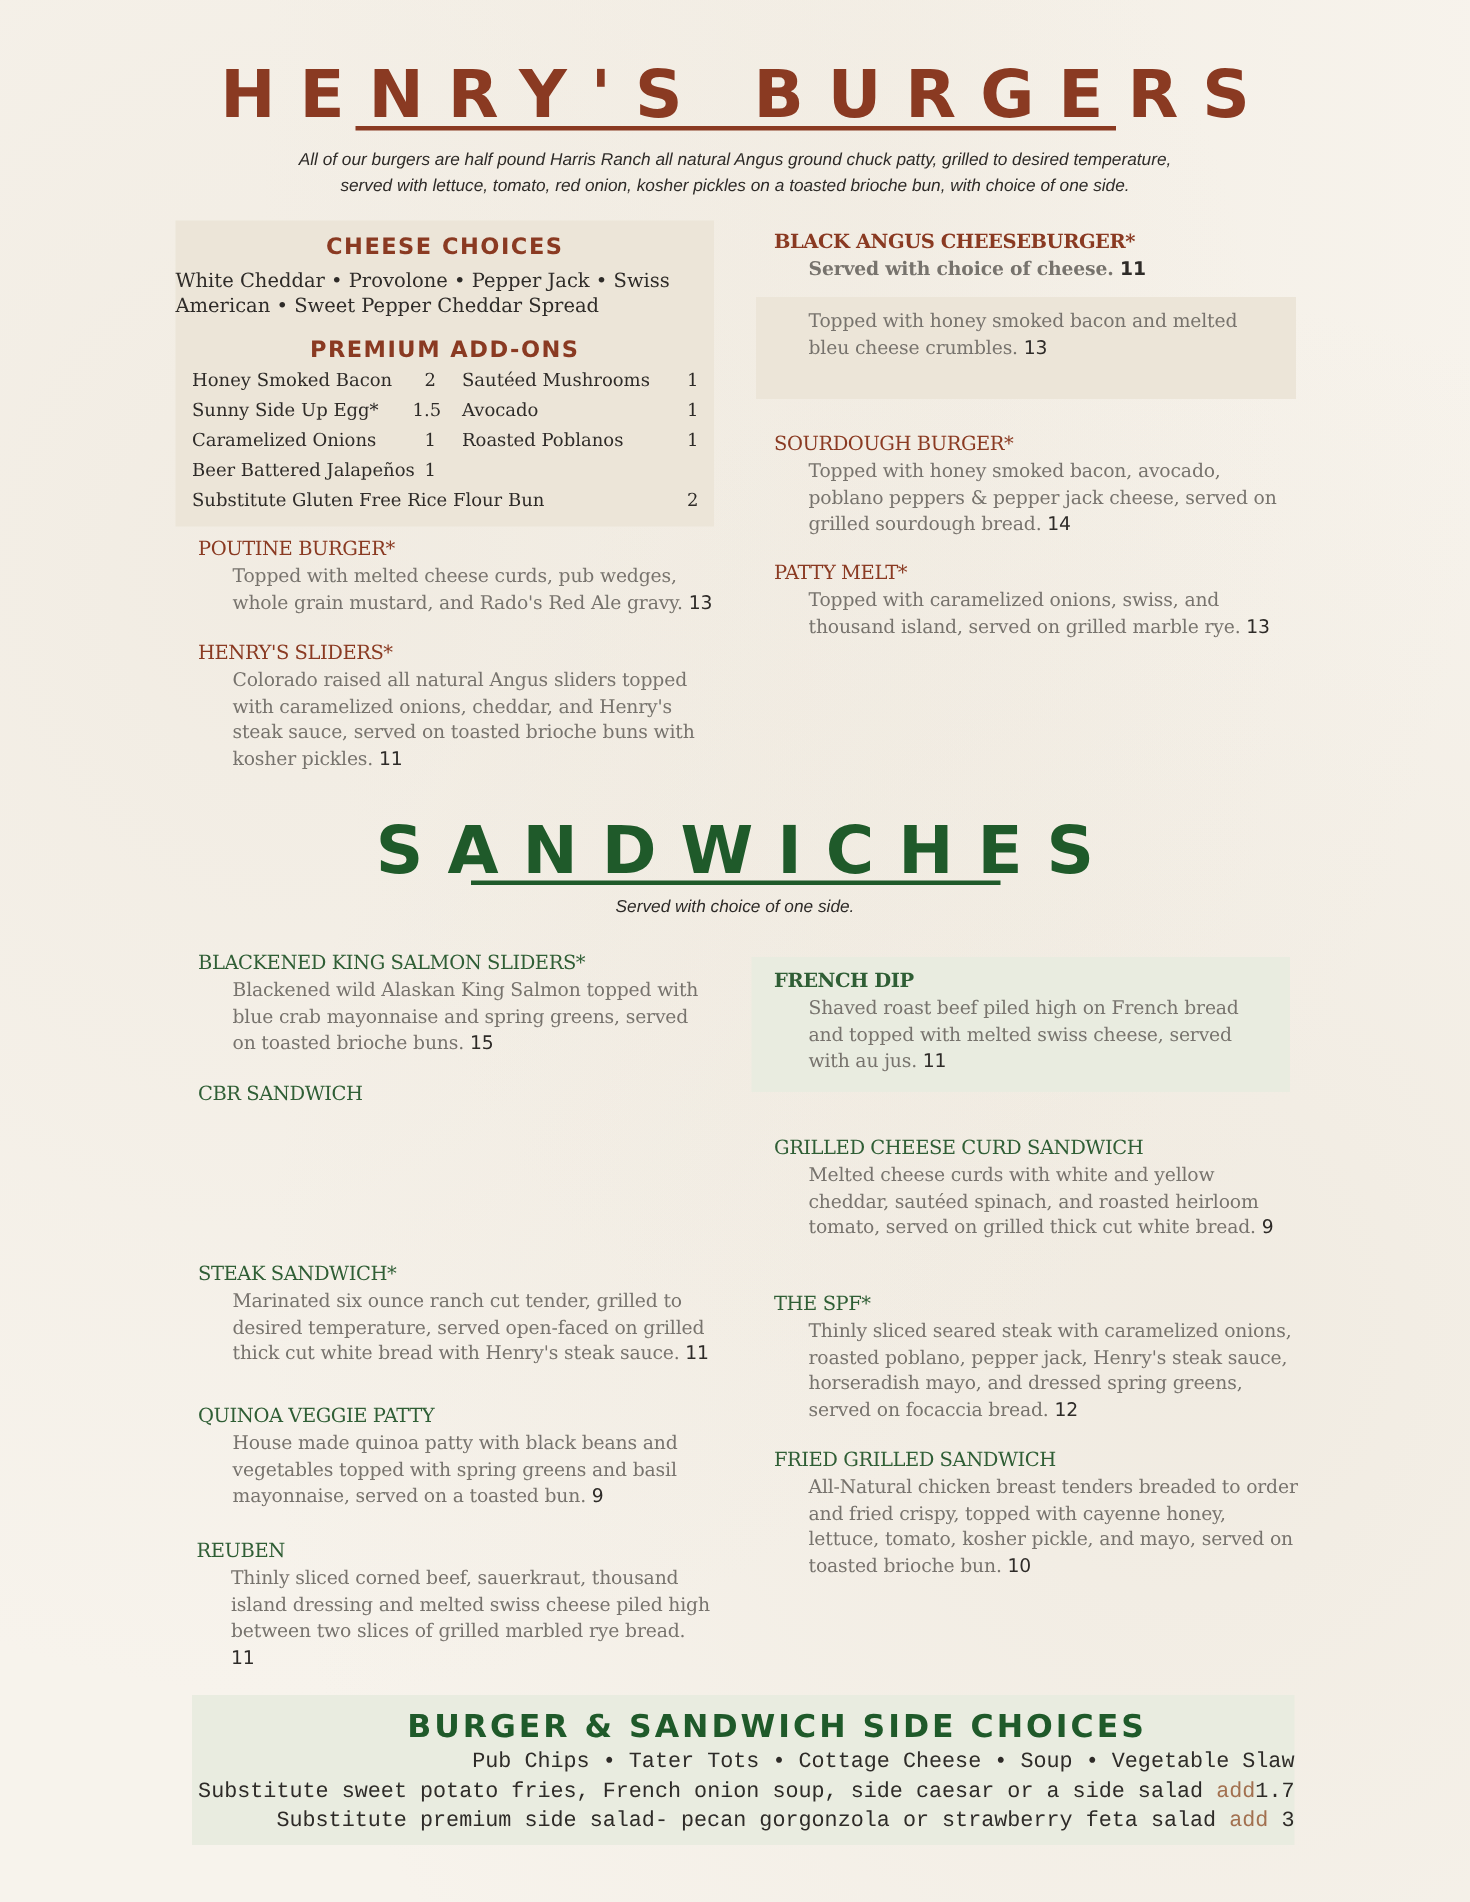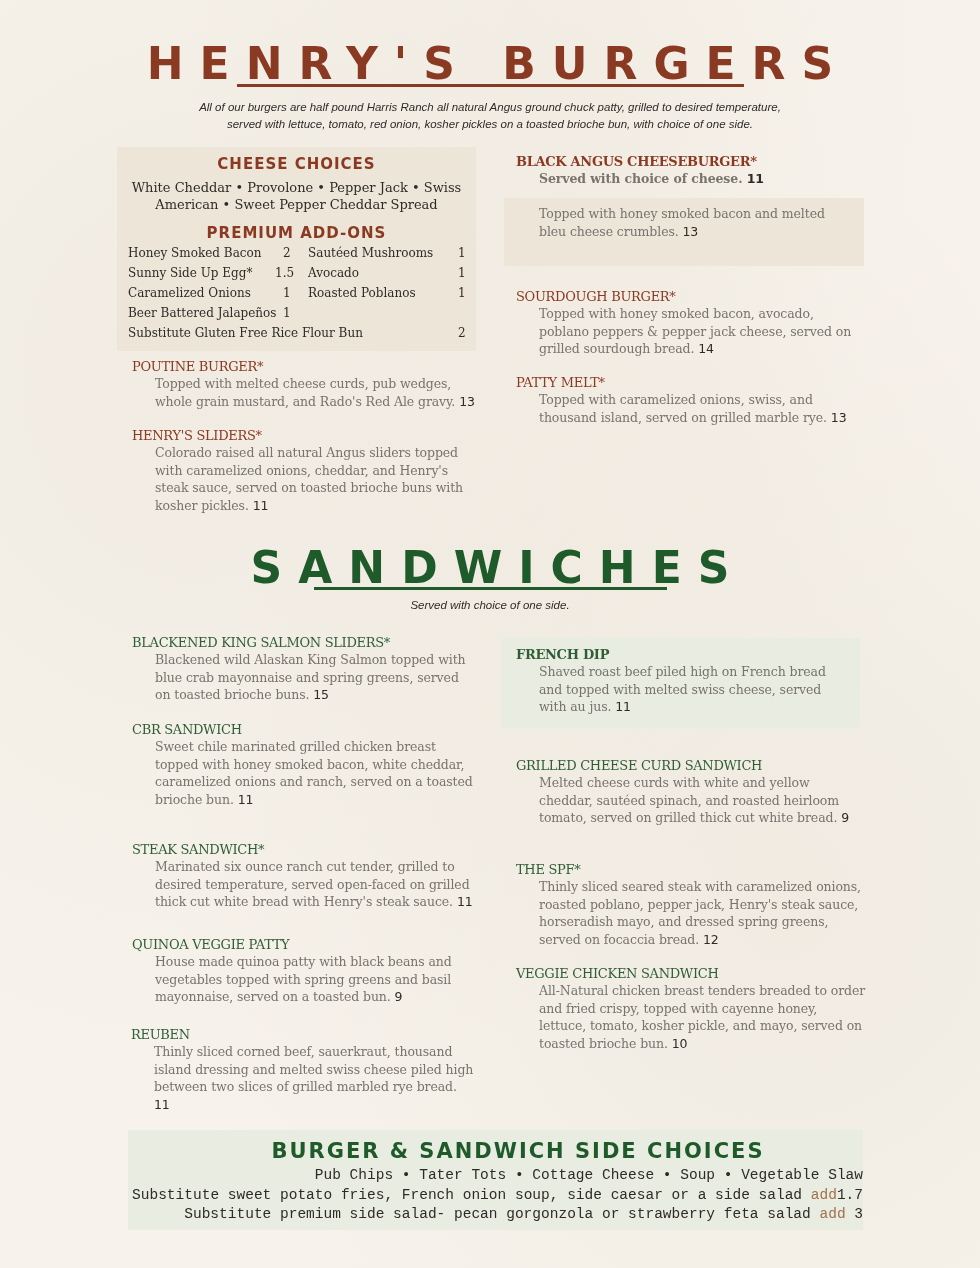--- a/index.html
+++ b/index.html
@@ -35,21 +35,21 @@
     font-size: 11.5px; color: #2e2b28; line-height: 17px;
   }
 
   .box-tan { position: absolute; background: #ece5d8; }
   .box-green { position: absolute; background: #e9ece0; }
 
   .box-head {
     font-family: "DejaVu Sans", sans-serif; font-weight: bold;
     font-size: 15px; letter-spacing: 1px; text-align: center; color: #8a3a22;
   }
-  .cheese-list { text-align: center; font-size: 13px; color: #2e2b28; line-height: 17px; font-family: "DejaVu Serif", serif; }
+  .cheese-list { font-size: 13px; color: #2e2b28; line-height: 17px; font-family: "DejaVu Serif", serif; }
 
   .addon-grid { position: absolute; left: 128px; width: 340px; font-size: 12px; color: #2e2b28; font-family: "DejaVu Serif", serif; }
   .addon-row { position: absolute; height: 18px; white-space: nowrap; }
 
   .item { position: absolute; }
   .item-name {
     font-family: "DejaVu Serif", serif; font-size: 13px; letter-spacing: -0.3px;
     line-height: 17px; white-space: nowrap;
   }
   .item-desc {
@@ -137,21 +137,20 @@
 <div class="big-title" style="top:546px; color:#1f5a2a;"><span>SANDWICHES</span></div>
 <div class="rule" style="left:314px; width:353px; top:587px; background:#1f5a2a;"></div>
 <div class="intro" style="top:597px;">Served with choice of one side.</div>
 
 <div class="item" style="left:132px; top:634px; width:345px;">
   <div class="item-name green">BLACKENED KING SALMON SLIDERS*</div>
   <div class="item-desc"><span>Blackened wild Alaskan King Salmon topped with blue crab mayonnaise and spring greens, served on toasted brioche buns.</span> <span class="price">15</span></div>
 </div>
 <div class="item" style="left:132px; top:721px; width:345px;">
   <div class="item-name green">CBR SANDWICH</div>
-  <div class="item-desc"><span>Sweet chile marinated grilled chicken breast topped with honey smoked bacon, white cheddar, caramelized onions and ranch, served on a toasted brioche bun.</span> <span class="price">11</span></div>
 </div>
 <div class="item" style="left:132px; top:825px; width:345px;margin-top:16px;">
   <div class="item-name green">STEAK SANDWICH*</div>
   <div class="item-desc"><span>Marinated six ounce ranch cut tender, grilled to desired temperature, served open-faced on grilled thick cut white bread with Henry's steak sauce.</span> <span class="price">11</span></div>
 </div>
 <div class="item" style="left:132px; top:936px; width:345px;">
   <div class="item-name green">QUINOA VEGGIE PATTY</div>
   <div class="item-desc"><span>House made quinoa patty with black beans and vegetables topped with spring greens and basil mayonnaise, served on a toasted bun.</span> <span class="price">9</span></div>
 </div>
 <div class="item" style="left:131px; top:1026px; width:345px;">
@@ -166,21 +165,21 @@
 </div>
 <div class="item" style="left:516px; top:757px; width:345px;">
   <div class="item-name green">GRILLED CHEESE CURD SANDWICH</div>
   <div class="item-desc"><span>Melted cheese curds with white and yellow cheddar, sautéed spinach, and roasted heirloom tomato, served on grilled thick cut white bread.</span> <span class="price">9</span></div>
 </div>
 <div class="item" style="left:516px; top:861px; width:345px;">
   <div class="item-name green">THE SPF*</div>
   <div class="item-desc"><span>Thinly sliced seared steak with caramelized onions, roasted poblano, pepper jack, Henry's steak sauce, horseradish mayo, and dressed spring greens, served on focaccia bread.</span> <span class="price">12</span></div>
 </div>
 <div class="item" style="left:516px; top:965px; width:350px;">
-  <div class="item-name green">VEGGIE CHICKEN SANDWICH</div>
+  <div class="item-name green">FRIED GRILLED SANDWICH</div>
   <div class="item-desc"><span>All-Natural chicken breast tenders breaded to order and fried crispy, topped with cayenne honey, lettuce, tomato, kosher pickle, and mayo, served on toasted brioche bun.</span> <span class="price">10</span></div>
 </div>
 
 <div class="box-green" style="left:128px; top:1130px; width:735px; height:100px;"></div>
 <div class="sides-title" style="top:1139px;">BURGER &amp; SANDWICH SIDE CHOICES</div>
 <div class="sides-line" style="top:1166px;">Pub Chips • Tater Tots • Cottage Cheese • Soup • Vegetable Slaw</div>
 <div class="sides-line" style="top:1186px;">
   <span>Substitute sweet potato fries, French onion soup, side caesar or a side salad</span>
   <span class="add">add</span><span>1.7</span>
 </div>

